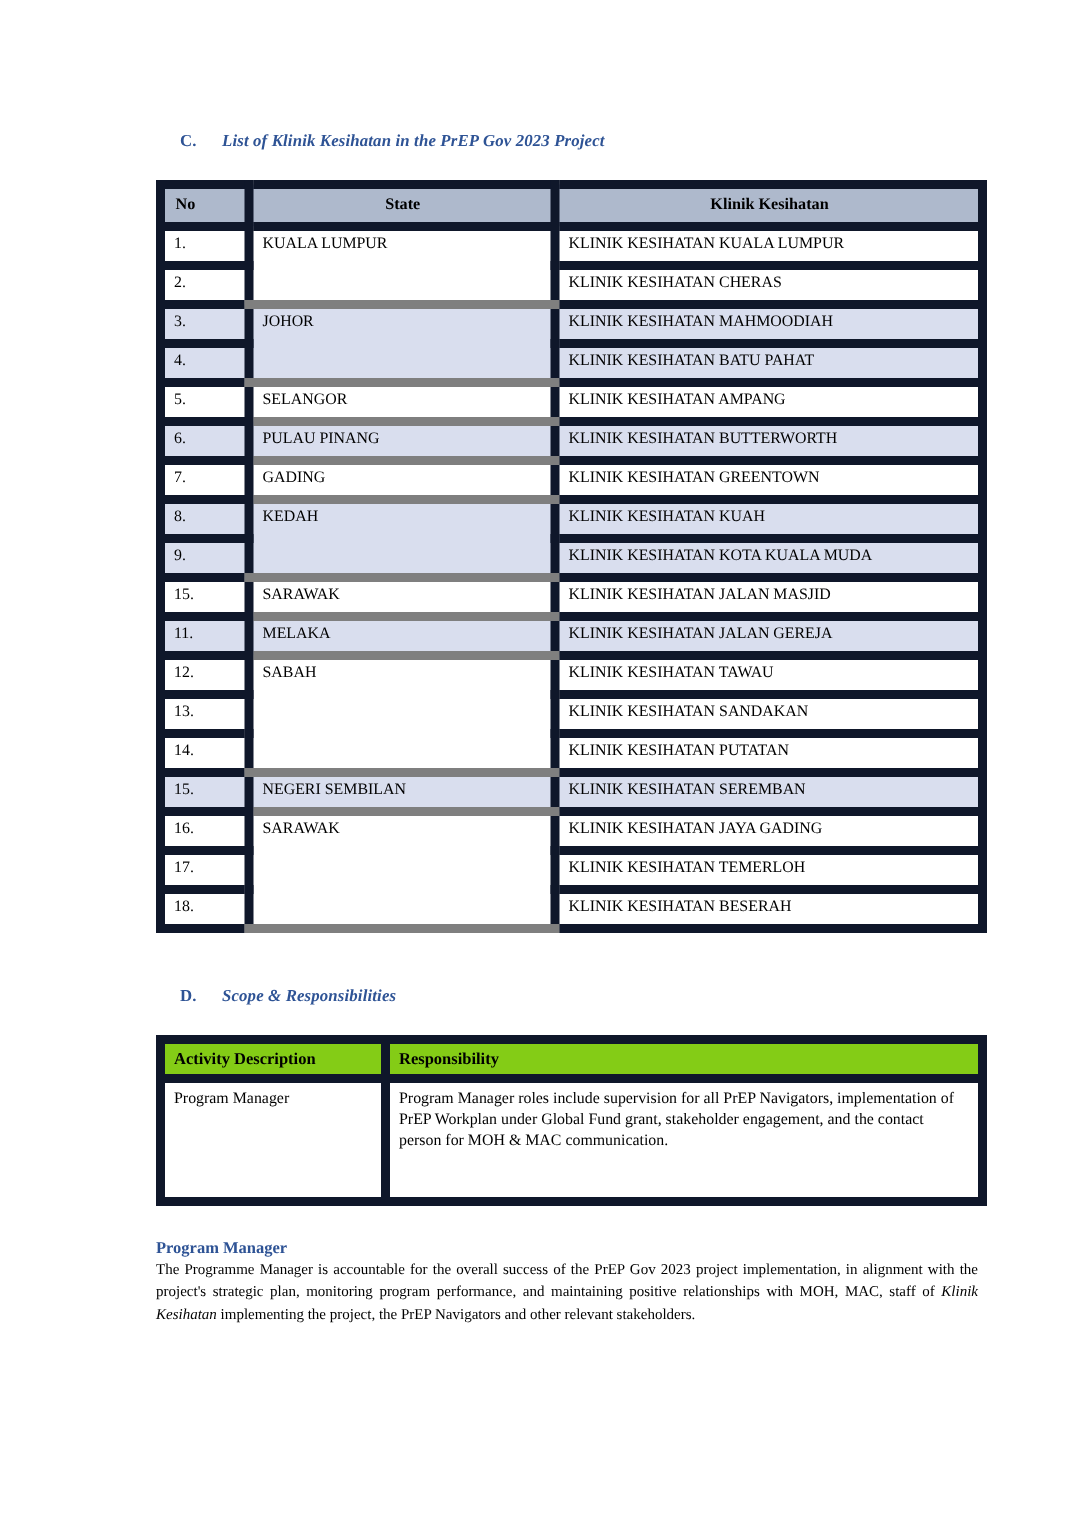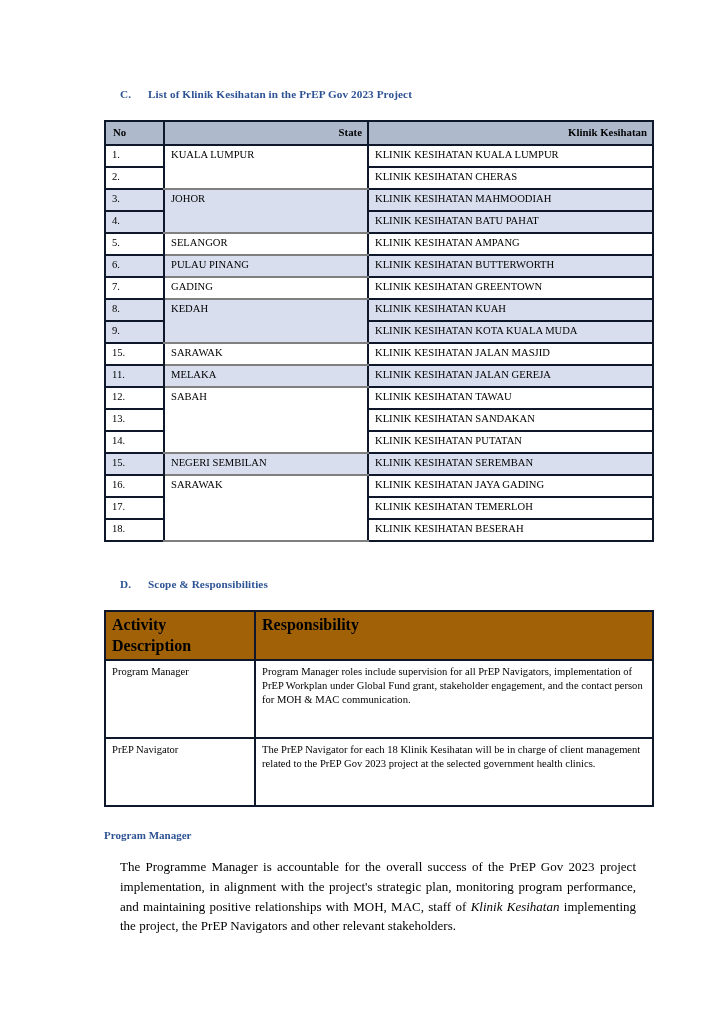--- a/index.html
+++ b/index.html
@@ -36,46 +36,47 @@
     letter-spacing: 0.1px;
     display: flex;
     align-items: baseline;
   }
   .section-heading .sec-letter {
     width: 28px;
     flex: 0 0 28px;
   }
   .section-heading .sec-title {
     flex: 1 1 auto;
+    font-style: italic;
   }
   #heading-c { margin-top: 88px; margin-left: 16px; }
   #heading-d { margin-top: 36px; margin-left: 16px; }
 
   
   table {
     border-collapse: collapse;
     table-layout: fixed;
     width: 548px;
     font-size: 10.6px;
   }
   table td, table th {
-    border: 2px solid #0f172a;
+    border: 6px solid #0f172a;
     padding: 2px 5px 2px 6px;
     vertical-align: top;
     line-height: 1.29;
     text-align: left;
     font-weight: normal;
   }
 
   
   #clinic-table { margin-top: 20px; }
   #clinic-table .hdr th {
     background: #aeb9cc;
     font-weight: bold;
-    text-align: right;
+    text-align: center;
     padding-top: 4px;
     padding-bottom: 4px;
     font-size: 10.8px;
   }
   #clinic-table .hdr th.col-no { text-align: left; padding-left: 7px; }
   #clinic-table col.c-no { width: 59px; }
   #clinic-table col.c-state { width: 204px; }
   #clinic-table col.c-clinic { width: 285px; }
   #clinic-table tbody td {
     height: 16px;
@@ -91,23 +92,23 @@
   #clinic-table td.state-cell {
     border-bottom-color: #7f7f7f;
   }
   
 
   
   #scope-table { margin-top: 20px; }
   #scope-table col.s-activity { width: 150px; }
   #scope-table col.s-resp { width: 398px; }
   #scope-table .hdr th {
-    background: #a16207;
-    font-weight: bold;
-    font-size: 16px;
+    background: #84cc16;
+    font-weight: bold;
+    font-size: 11px;
     padding-top: 3px;
     padding-bottom: 3px;
   }
   #scope-table tbody td {
     padding-top: 4px;
     padding-bottom: 4px;
     line-height: 1.33;
   }
   #scope-table tbody td.activity-cell { padding-right: 4px; }
   #scope-table tbody td.resp-cell { padding-right: 8px; }
@@ -118,25 +119,25 @@
   
   .prose-block { margin-top: 22px; }
   .prose-heading {
     color: #2e5395;
     font-weight: bold;
     font-size: 11px;
     font-family: "Liberation Serif", "DejaVu Serif", serif;
     margin-bottom: 1px;
   }
   .prose-para {
-    font-size: 13px;
+    font-size: 10px;
     line-height: 1.52;
     text-align: justify;
     text-justify: inter-word;
-    margin: 16px;
+    margin: 0;
     font-family: Liberation Serif, serif;
   }
   .prose-para em { font-style: italic; }
 </style>
 </head>
 <body>
 
 <div class="page">
   <div class="content">
 
@@ -259,24 +260,20 @@
         <tr class="hdr">
           <th>Activity Description</th>
           <th>Responsibility</th>
         </tr>
       </thead>
       <tbody id="scope-table-body">
           <tr class="r1">
             <td class="activity-cell">Program Manager</td>
             <td class="resp-cell">Program Manager roles include supervision for all PrEP Navigators, implementation of PrEP Workplan under Global Fund grant, stakeholder engagement, and the contact person for MOH &amp; MAC communication.</td>
           </tr>
-          <tr class="r2">
-            <td class="activity-cell">PrEP Navigator</td>
-            <td class="resp-cell">The PrEP Navigator for each 18 Klinik Kesihatan will be in charge of client management related to the PrEP Gov 2023 project at the selected government health clinics.</td>
-          </tr>
         </tbody>
     </table>
 
     <div class="prose-block">
       <div class="prose-heading">Program Manager</div>
       <p class="prose-para"><span>The Programme Manager is accountable for the overall success of the PrEP Gov 2023 project implementation, in alignment with the project's strategic plan, monitoring program performance, and maintaining positive relationships with MOH, MAC, staff of </span><em>Klinik Kesihatan</em><span> implementing the project, the PrEP Navigators and other relevant stakeholders.</span></p>
     </div>
 
   </div>
 </div>

